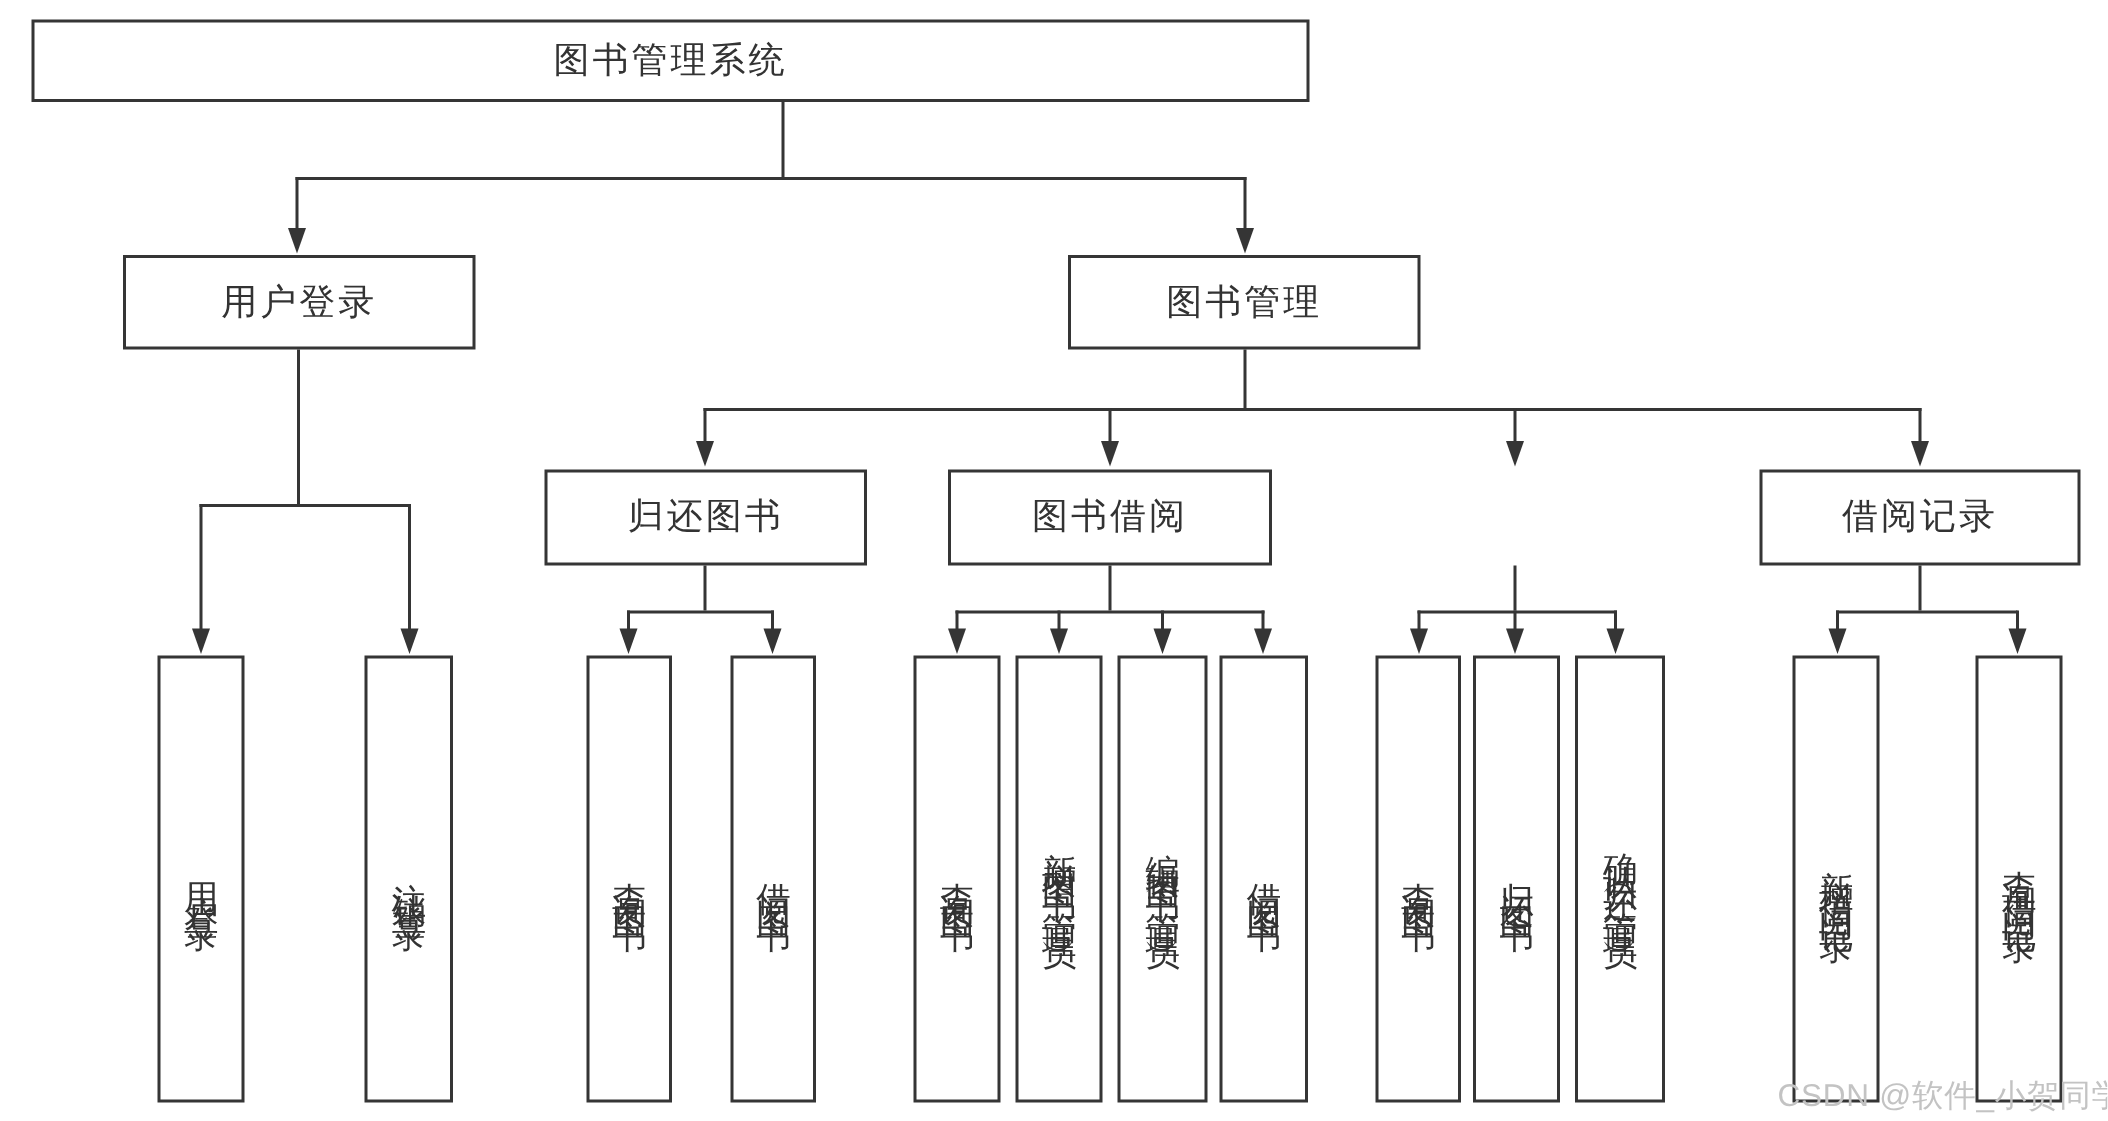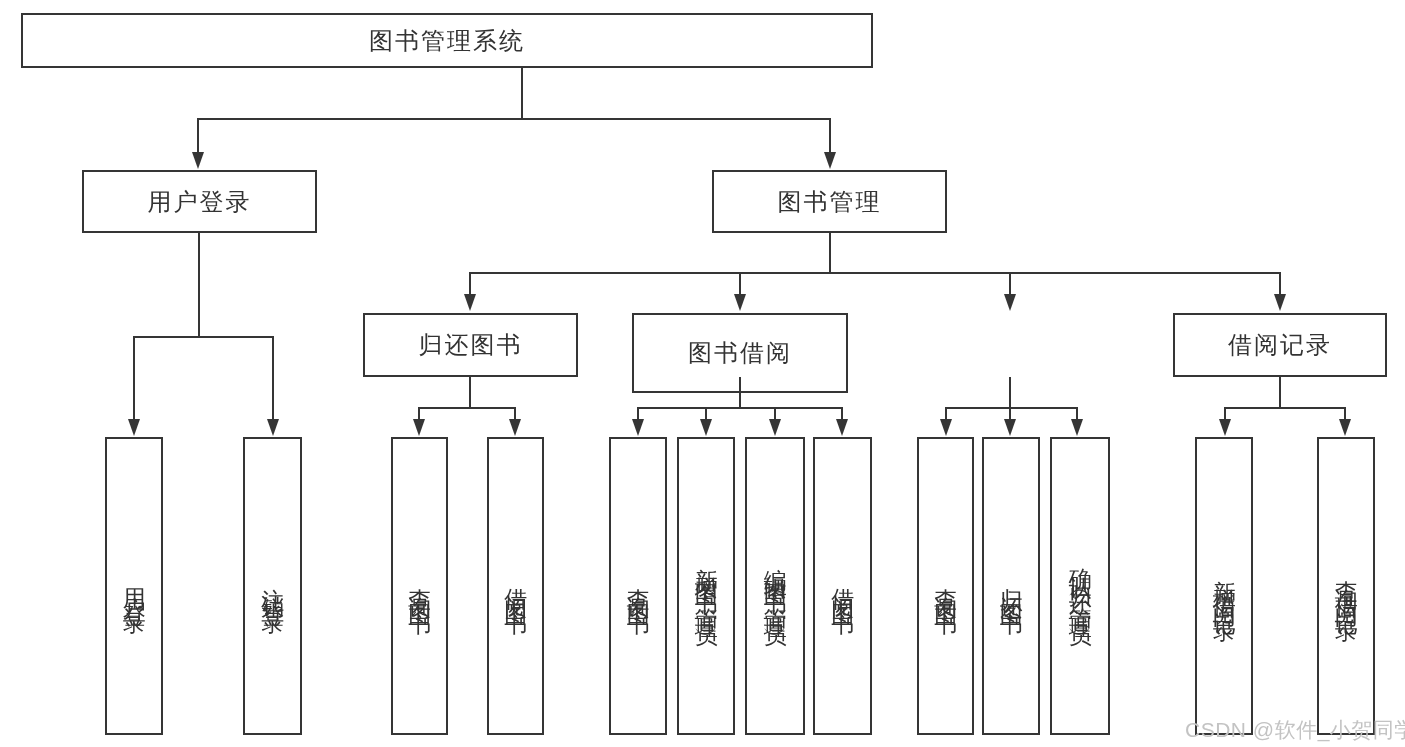--- a/index.html
+++ b/index.html
@@ -67,21 +67,21 @@
   <div class="vl" style="left:739px;top:272px;height:23px"></div>
   <div class="arr" style="left:734px;top:294px"></div>
   <div class="vl" style="left:1009px;top:272px;height:23px"></div>
   <div class="arr" style="left:1004px;top:294px"></div>
   <div class="vl" style="left:1279px;top:272px;height:23px"></div>
   <div class="arr" style="left:1274px;top:294px"></div>
 
   <div class="box" style="left:363px;top:313px;width:215px;height:64px">
     <span class="lbl">归还图书</span>
   </div>
-  <div class="box" style="left:632px;top:313px;width:216px;height:80px">
+  <div class="box" style="left:632px;top:313px;width:216px;height:64px">
     <span class="lbl">图书借阅</span>
   </div>
   <div class="box" style="left:1173px;top:313px;width:214px;height:64px">
     <span class="lbl">借阅记录</span>
   </div>
 
   <div class="vl" style="left:469px;top:377px;height:30px"></div>
   <div class="hl" style="left:418px;top:407px;width:98px"></div>
   <div class="vl" style="left:418px;top:407px;height:13px"></div>
   <div class="arr" style="left:413px;top:419px"></div>

